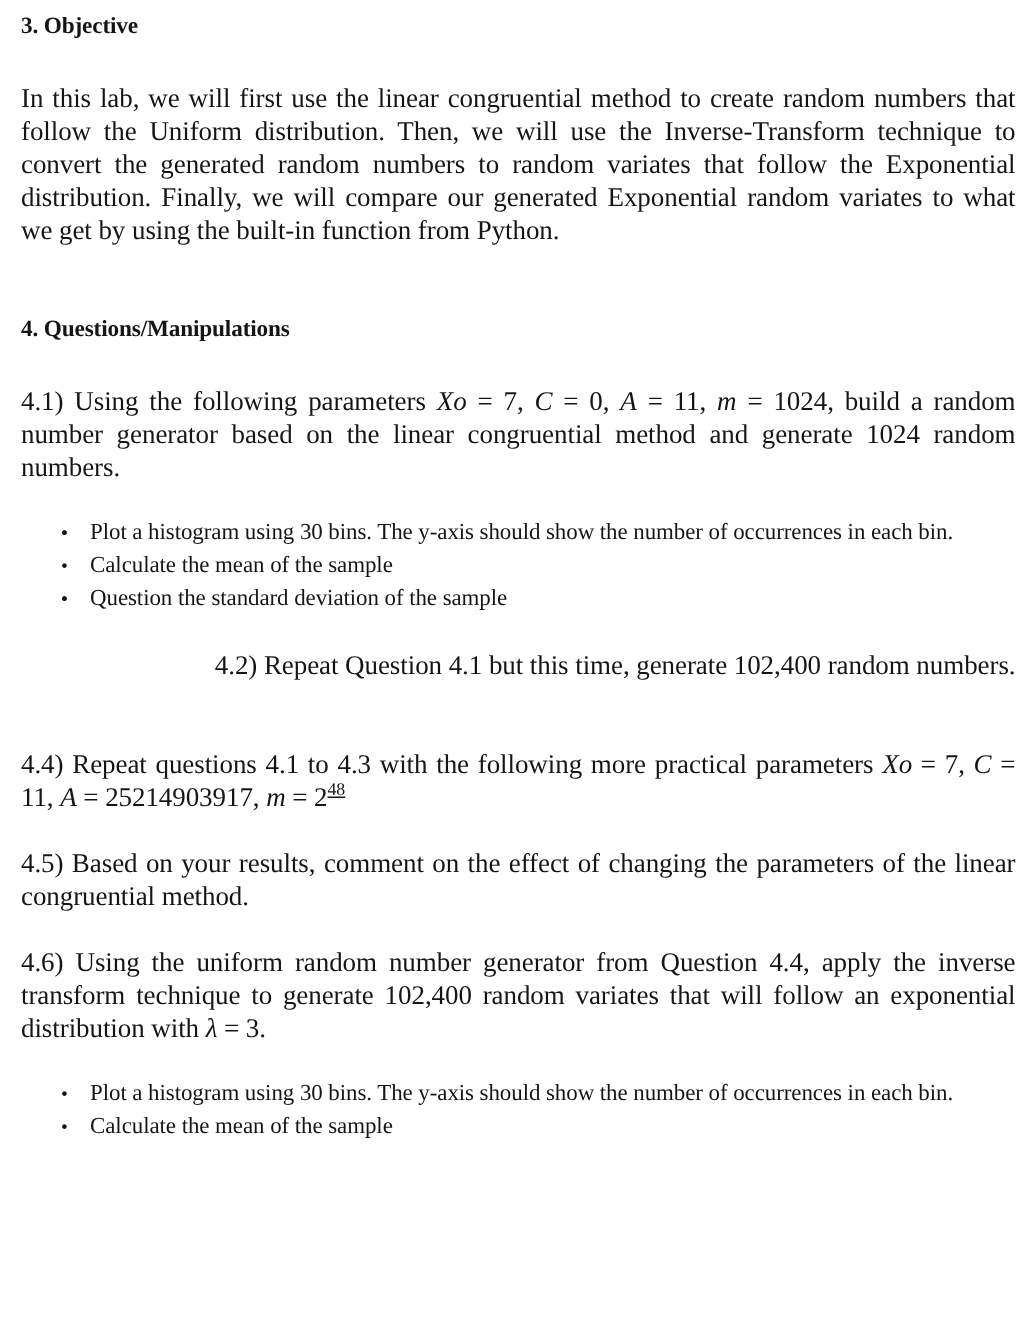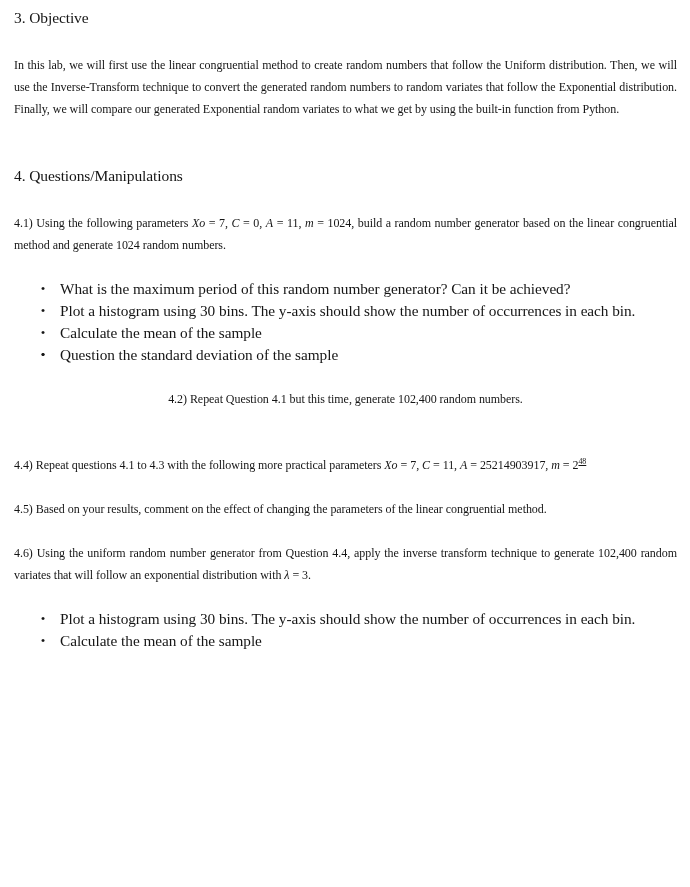--- a/index.html
+++ b/index.html
@@ -25,35 +25,35 @@
     filter: blur(0.18px);
   }
   .content {
     position: absolute;
     left: 14px;
     top: 8px;
     width: 663px;
   }
   h2.heading {
     font-size: 15.5px;
-    font-weight: normal;
+    font-weight: bold;
     line-height: 19px;
     margin: 0;
     letter-spacing: -0.1px;
   }
   p.body {
-    font-size: 12px;
+    font-size: 18px;
     line-height: 22px;
     margin: 0;
     text-align: justify;
     text-justify: inter-word;
     letter-spacing: -0.05px;
   }
   p.body.nojust {
-    text-align: center;
+    text-align: right;
   }
   .gap-md { height: 16px; }
   .gap-lg { height: 22px; }
   .gap-xl { height: 30px; }
   .gap-head { height: 27px; }
 
   ul.bullets {
     list-style: none;
     margin: 0;
     padding: 0;
@@ -103,21 +103,21 @@
 
     <h2 class="heading">4. Questions/Manipulations</h2>
 
     <div class="gap-head"></div>
 
     <p class="body"><span>4.1)  Using the following parameters </span><i class="math">Xo</i><span> = 7, </span><i class="math">C</i><span> = 0, </span><i class="math">A</i><span> = 11, </span><i class="math">m</i><span> = 1024, </span><span>build a random number generator based on the linear congruential method and generate 1024 random numbers.</span></p>
 
     <div class="gap-lg"></div>
 
     <ul class="bullets">
-      <li><span class="bullet-dot">•</span><span>What is the maximum period of this random number generator? Can it be achieved?</span></li>
+      <li><span class="bullet-dot">•</span></li>
       <li><span class="bullet-dot">•</span><span>Plot a histogram using 30 bins. The y-axis should show the number of occurrences in each bin.</span></li>
       <li><span class="bullet-dot">•</span><span>Calculate the mean of the sample</span></li>
       <li><span class="bullet-dot">•</span></li>
       <li><span class="bullet-dot">•</span><span>Question the standard deviation of the sample</span></li>
     </ul>
 
     <div class="gap-lg"></div>
 
     <p class="body nojust">4.2) Repeat Question 4.1 but this time, generate 102,400 random numbers.</p>
 

